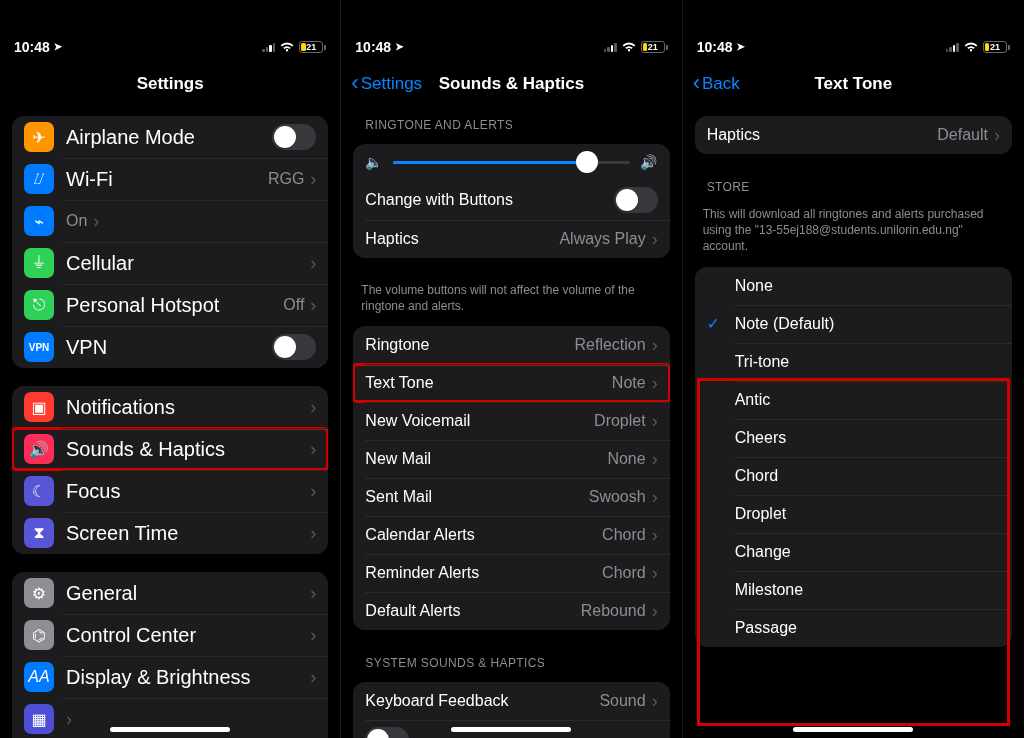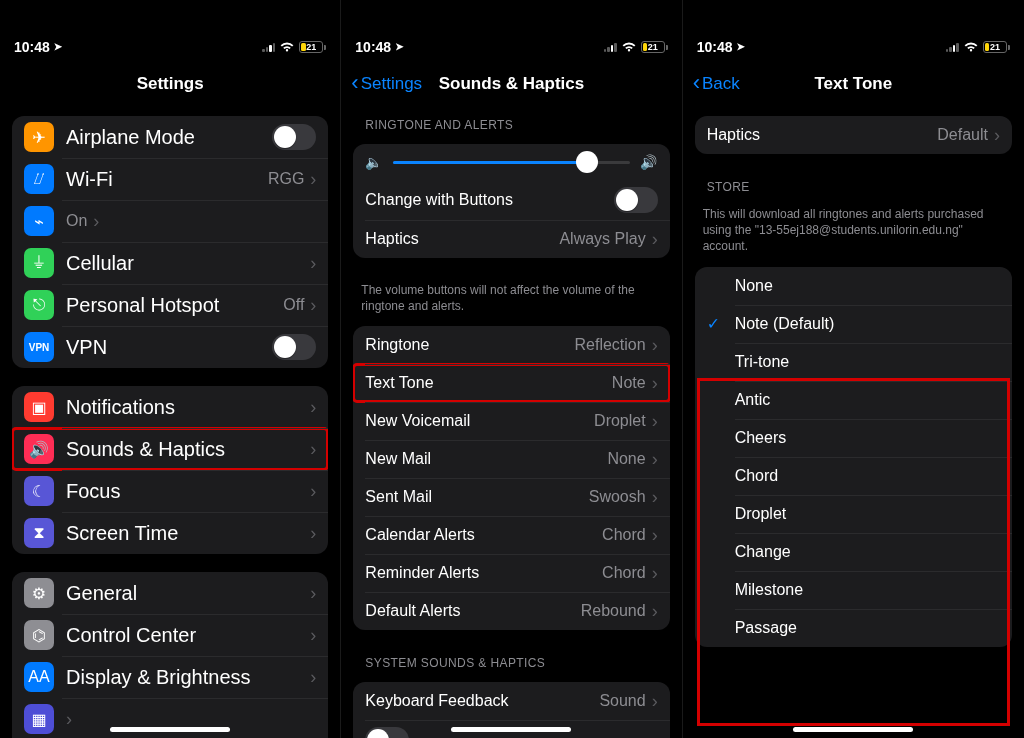--- a/index.html
+++ b/index.html
@@ -61,21 +61,21 @@
   .tonerow + .tonerow::before{ content:""; position:absolute; left:40px; right:0; top:0; height:1px; background:#2b2b2d;}
   .check{ position:absolute; left:12px; color:#0a84ff; font-size:16px;}
   .storelink{ color:#0a84ff;}
   .redbox{ position:absolute; border:3px solid #d40000; pointer-events:none;}
   .homebar{ position:absolute; bottom:6px; left:50%; transform:translateX(-50%); width:120px; height:5px; border-radius:3px; background:#fff;}
   
   .ic-airplane{background:#ff9500;} .ic-wifi{background:#007aff;} .ic-bt{background:#007aff;}
   .ic-cell{background:#30d158;} .ic-hot{background:#30d158;} .ic-vpn{background:#007aff;}
   .ic-notif{background:#ff3b30;} .ic-sound{background:#ff2d55;} .ic-focus{background:#5856d6;}
   .ic-screen{background:#5856d6;} .ic-general{background:#8e8e93;} .ic-cc{background:#8e8e93;}
-  .ic-disp{background:#007aff;} .ic-home{background:#4e4ed6;} .ic-acc{background:#007aff;}
+  .ic-disp{background:#007aff;font-style:italic;} .ic-home{background:#4e4ed6;} .ic-acc{background:#007aff;}
   svg{display:block;}
 </style>
 </head>
 <body>
 
 <div class="row3">
 
 <div class="phone">
   <div class="status">
     <div class="left">

